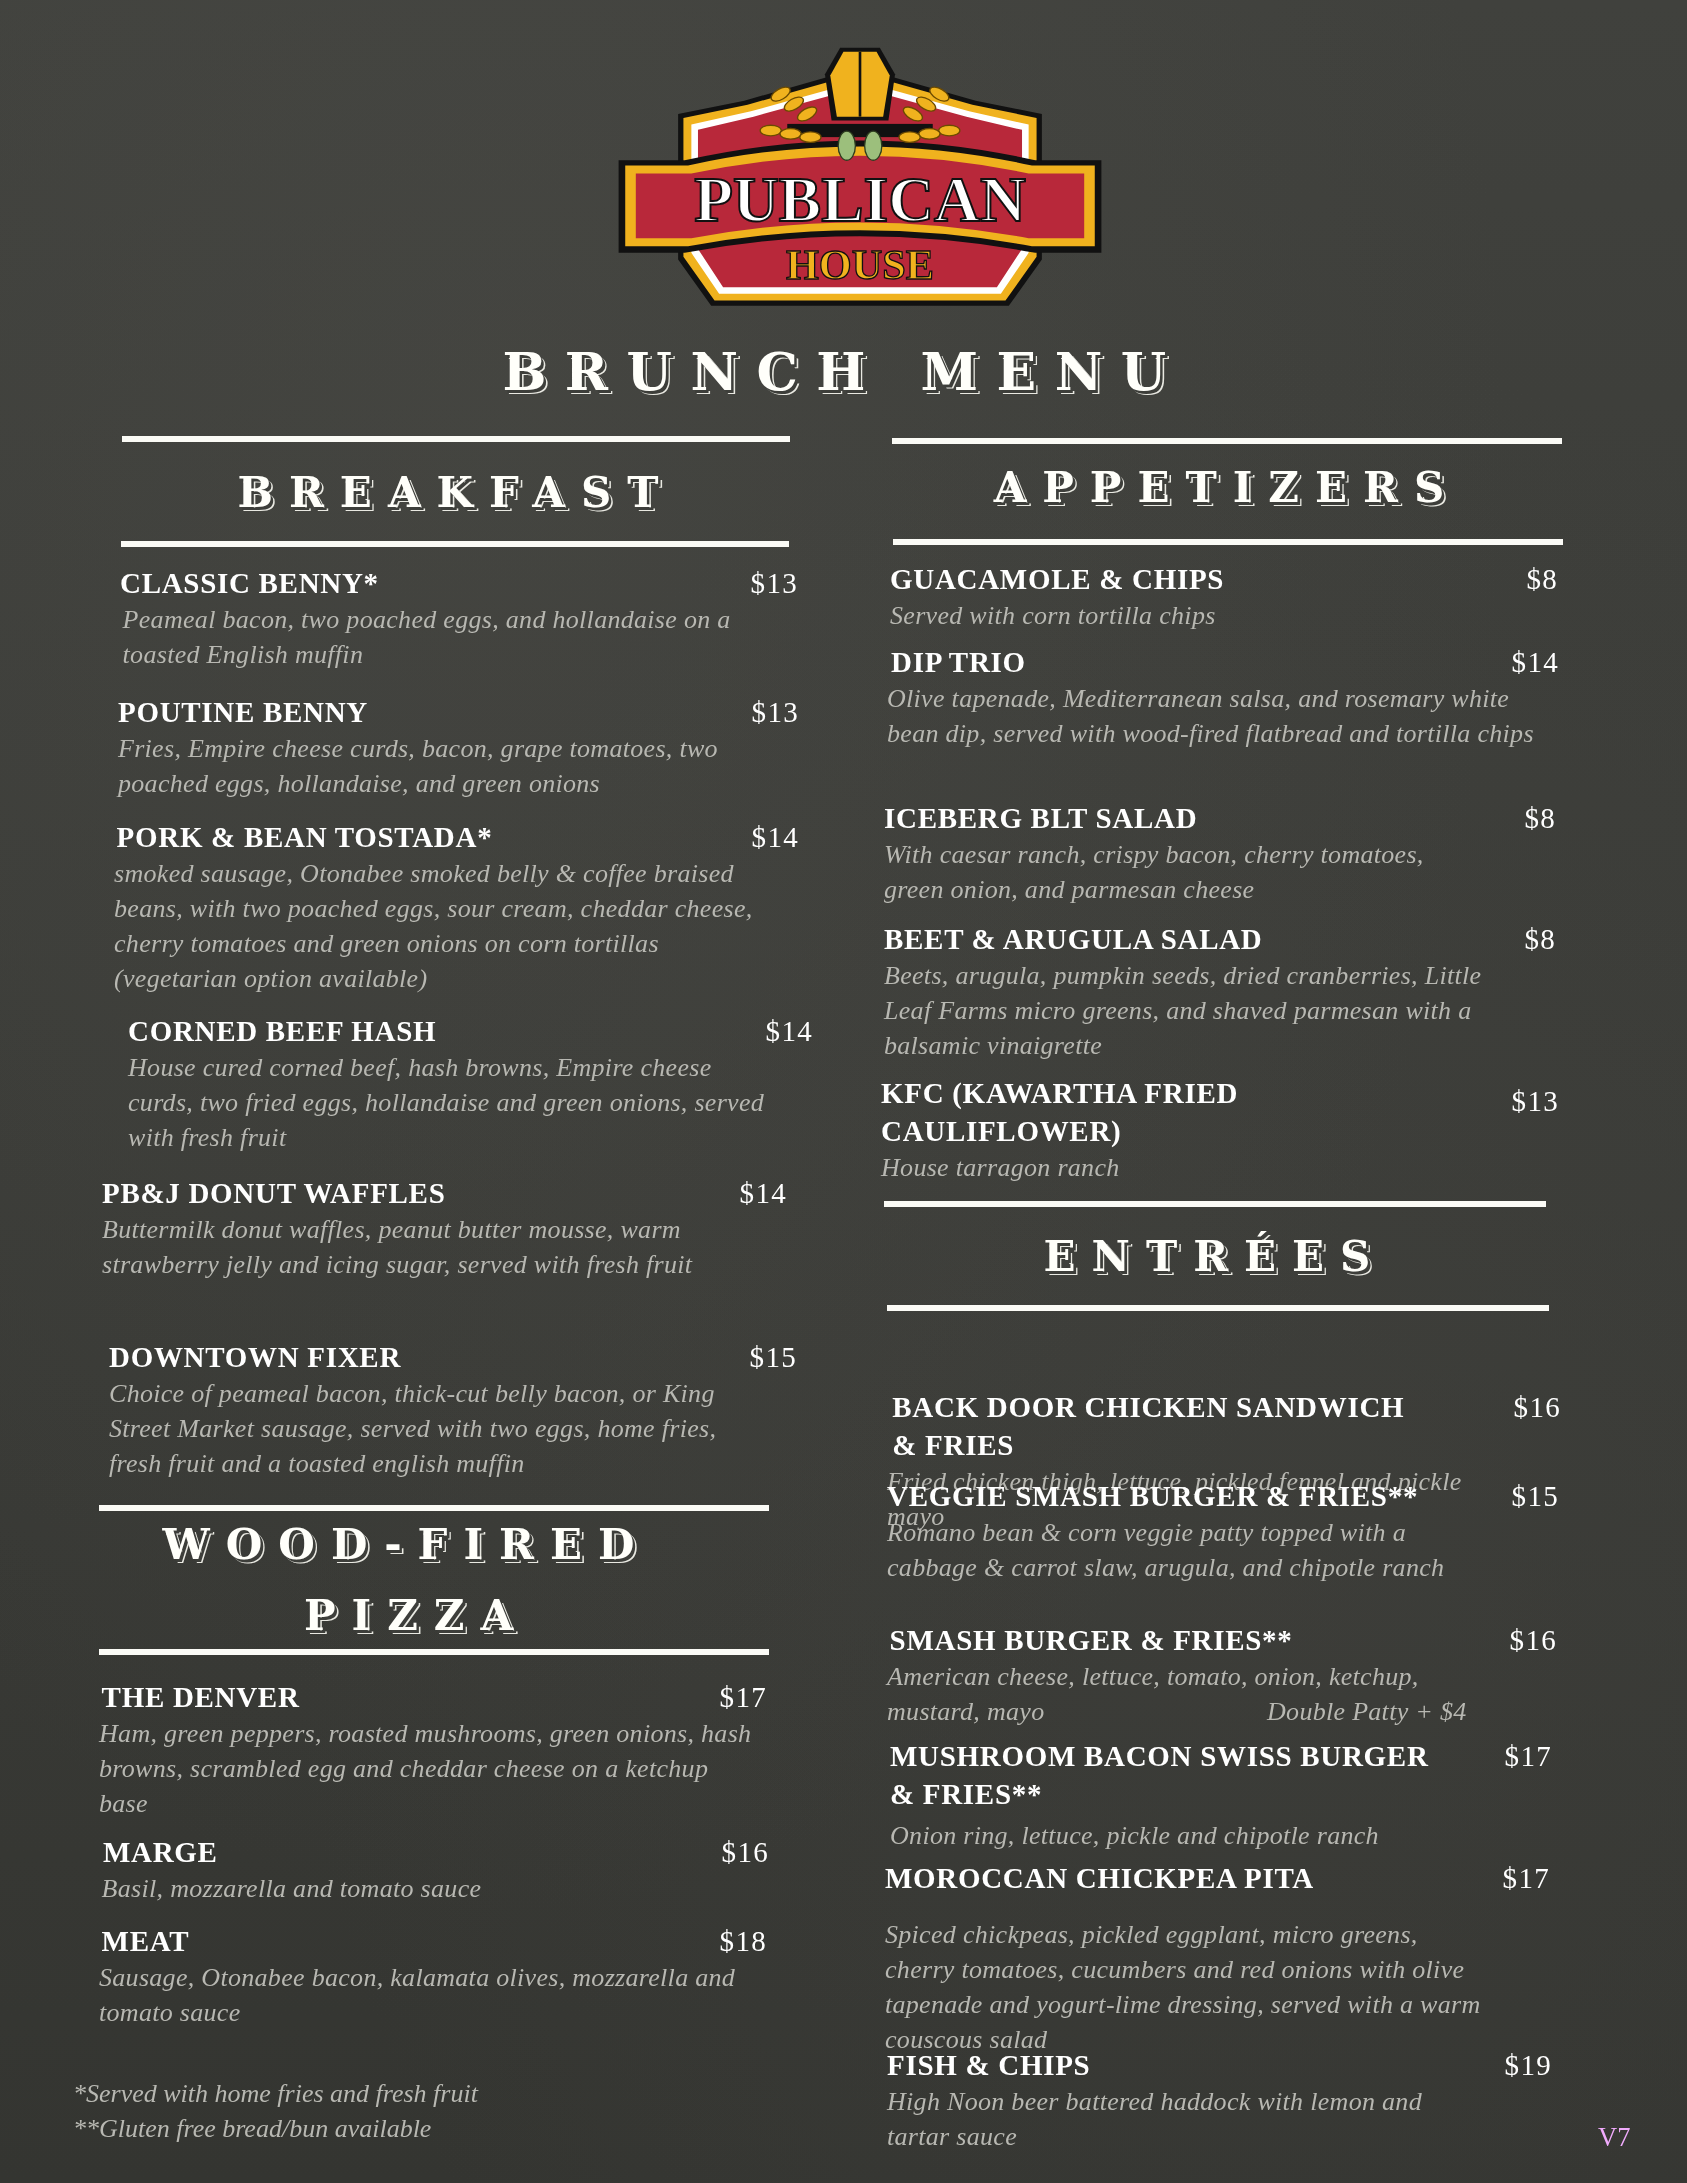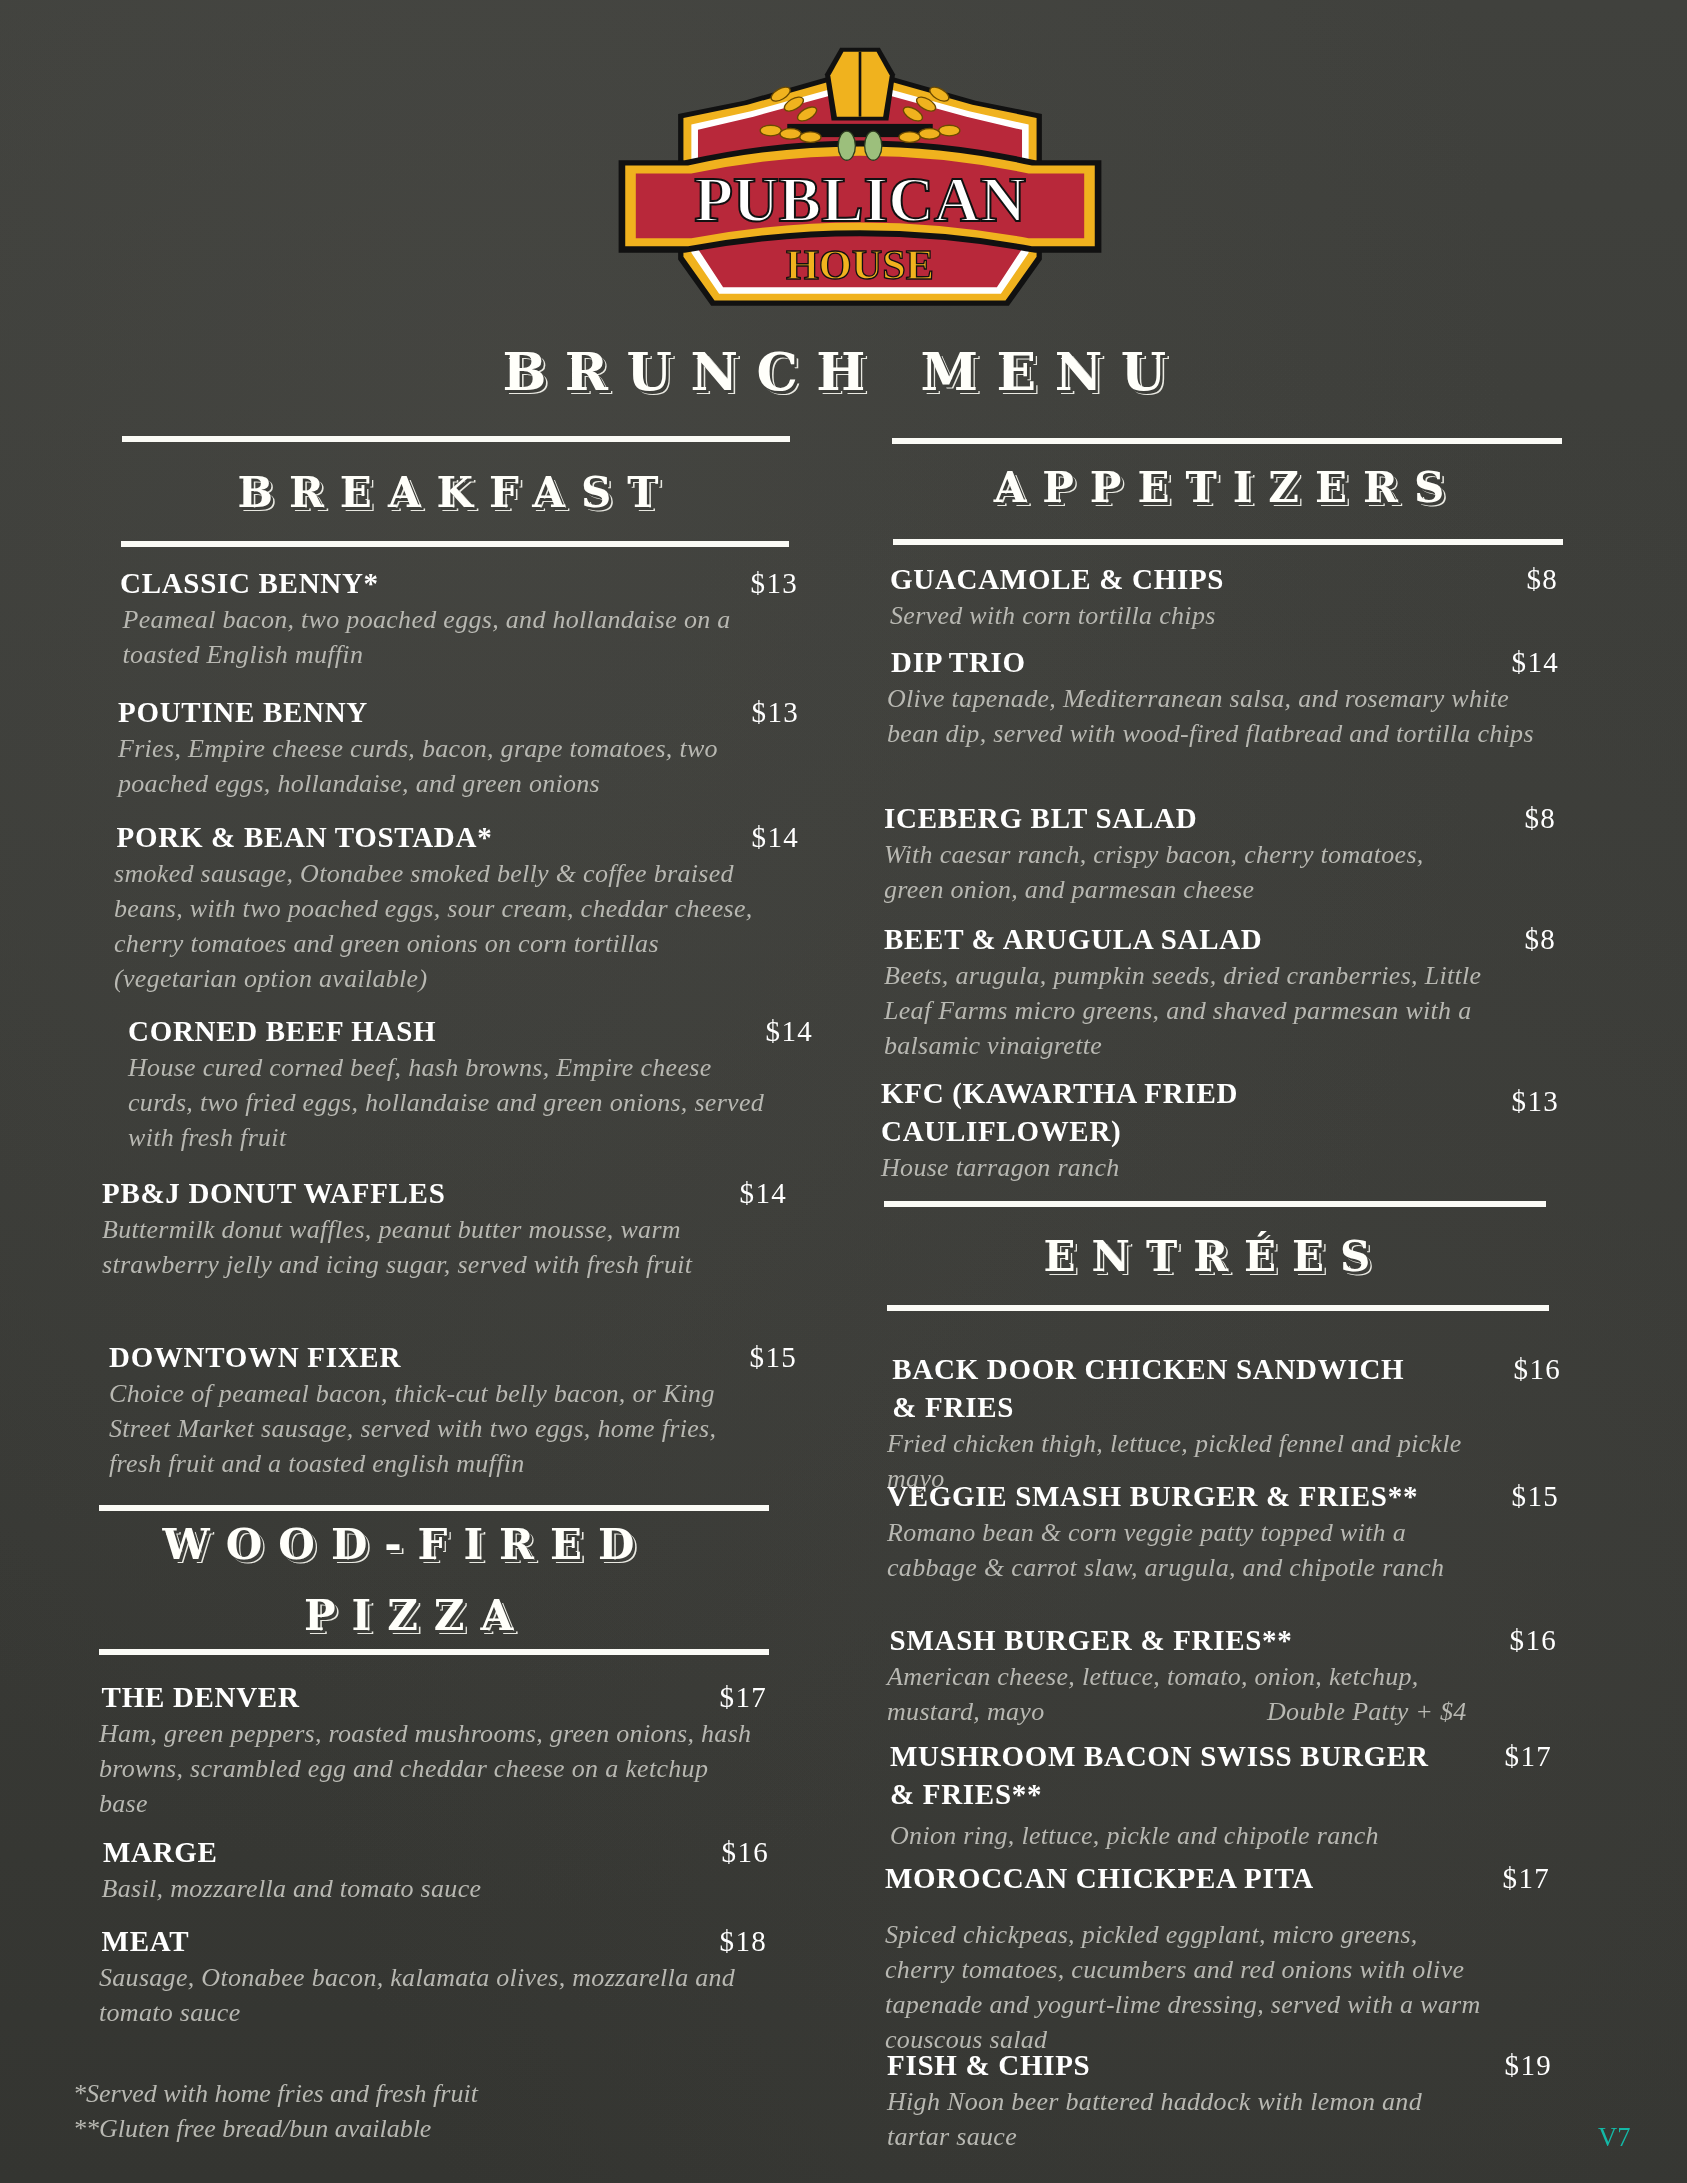--- a/index.html
+++ b/index.html
@@ -30,21 +30,21 @@
   }
   .item-price {
     position:absolute; top:0; font-family:"Liberation Serif", serif;
     font-size:29px; color:#ffffff; line-height:38px; letter-spacing:1.3px;
   }
   .item-desc {
     font-family:"Liberation Serif", serif; font-style:italic;
     font-size:26px; color:#b8b8b2; line-height:35px; letter-spacing:0.3px;
   }
   .foot { font-family:"Liberation Serif", serif; font-style:italic; font-size:26px; color:#b8b8b2; line-height:35px; }
-  .ver { font-family:"Liberation Serif", serif; font-size:26.5px; color:#14b8a6; }
+  .ver { font-family:"Liberation Serif", serif; font-size:26.5px; color:#f0abfc; }
 </style>
 </head>
 <body>
 
 <div class="abs" style="left:612px;top:41px;width:496px;height:265px;">
   <svg width="496" height="265" viewBox="0 0 750 400">
 
     <polygon points="100,110 200,90 375,40 550,90 650,110 650,330 600,400 150,400 100,330" fill="#111"></polygon>
     <polygon points="108,116 205,96 375,48 545,96 642,116 642,326 595,392 155,392 108,326" fill="#f0b21e"></polygon>
     <polygon points="120,126 210,106 375,60 540,106 630,126 630,320 588,382 162,382 120,320" fill="#ffffff"></polygon>
@@ -178,21 +178,21 @@
     <div class="item-price" style="right:0;top:8px;">$13</div>
     <div class="item-desc">House tarragon ranch</div>
   </div>
 </div>
 
 <div class="rule" style="left:884px;top:1201px;width:662px;"></div>
 <div class="heading h-sec" style="left:884px;width:662px;top:1232px;">ENTRÉES</div>
 <div class="rule" style="left:887px;top:1305px;width:662px;"></div>
 
 <div>
-  <div class="item" style="left:887px;top:1350px;width:674px;">
+  <div class="item" style="left:887px;top:1388px;width:674px;">
     <div class="item-name" style="width:529px;padding-left:5.3px;">BACK DOOR CHICKEN SANDWICH &amp; FRIES</div>
     <div class="item-price" style="right:0;">$16</div>
     <div class="item-desc" style="width:595px;">Fried chicken thigh, lettuce, pickled fennel and pickle mayo</div>
   </div>
   <div class="item" style="left:887px;top:1477px;width:672px;">
     <div class="item-name">VEGGIE SMASH BURGER &amp; FRIES**</div>
     <div class="item-price" style="right:0;">$15</div>
     <div class="item-desc" style="width:609px;">Romano bean &amp; corn veggie patty topped with a cabbage &amp; carrot slaw, arugula, and chipotle ranch</div>
   </div>
   <div class="item" style="left:887px;top:1621px;width:670px;">

